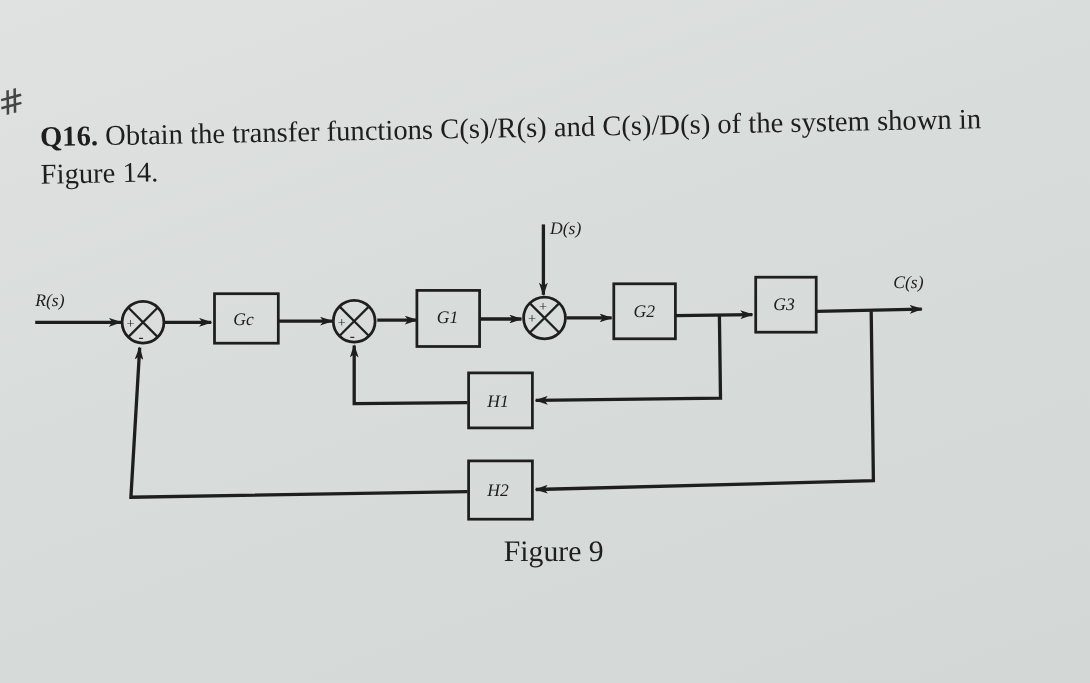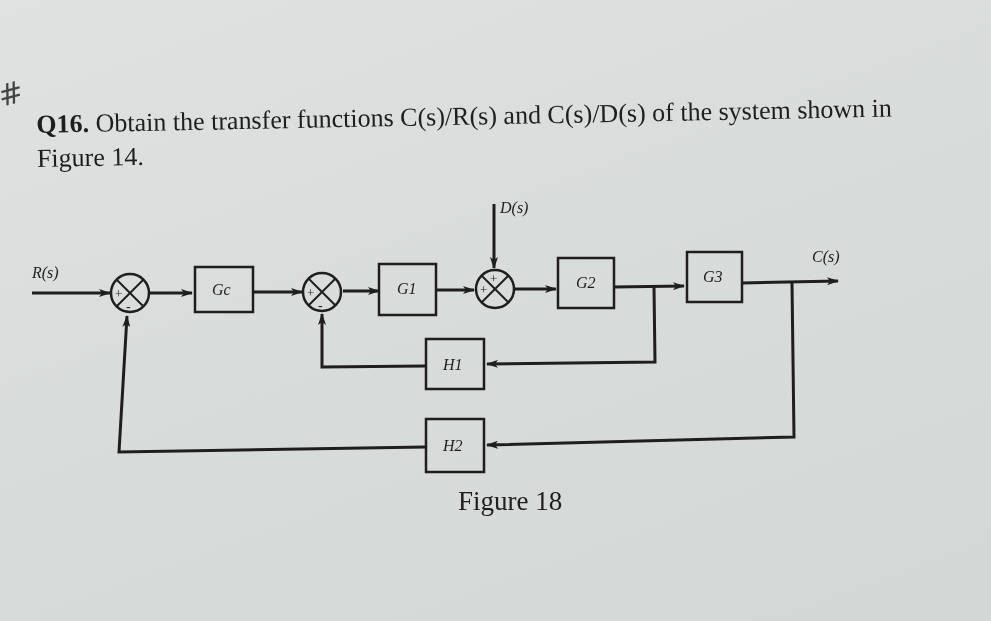--- a/index.html
+++ b/index.html
@@ -121,13 +121,13 @@
   <g>
     <rect x="426" y="419" width="58" height="53" fill="none" stroke="#1e1e1e" stroke-width="2.5"></rect>
     <text x="443" y="451" font-family="Liberation Serif, serif" font-style="italic" font-size="16" fill="#1e1e1e">H2</text>
   </g>
 
   <text x="32" y="278" font-family="Liberation Serif, serif" font-style="italic" font-size="16" fill="#1e1e1e">R(s)</text>
   <text x="500" y="213" font-family="Liberation Serif, serif" font-style="italic" font-size="16" fill="#1e1e1e">D(s)</text>
   <text x="812" y="262" font-family="Liberation Serif, serif" font-style="italic" font-size="16" fill="#1e1e1e">C(s)</text>
 </svg>
 
-<div class="figure-caption">Figure 18</div>
+<div class="figure-caption">Figure 9</div>
 
 </body></html>

